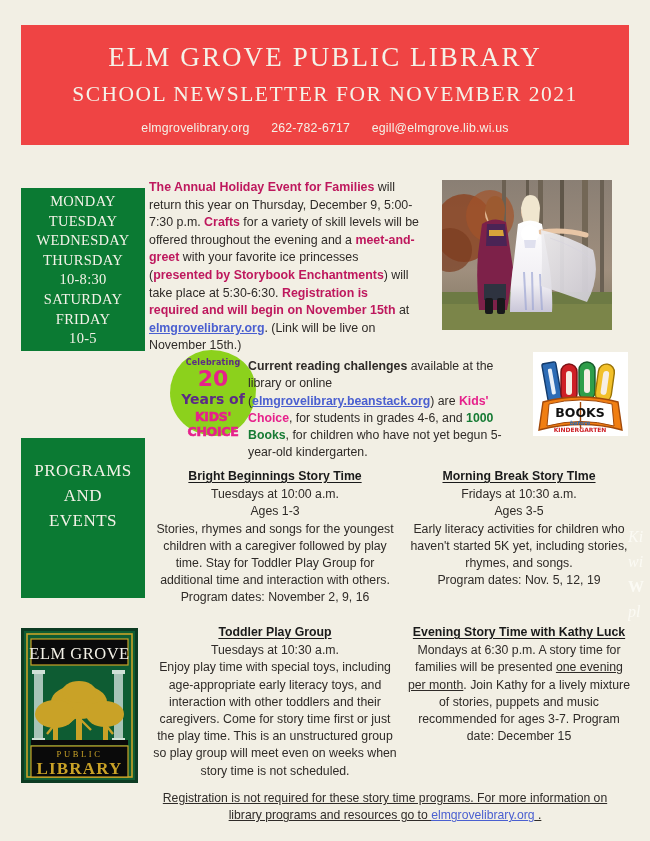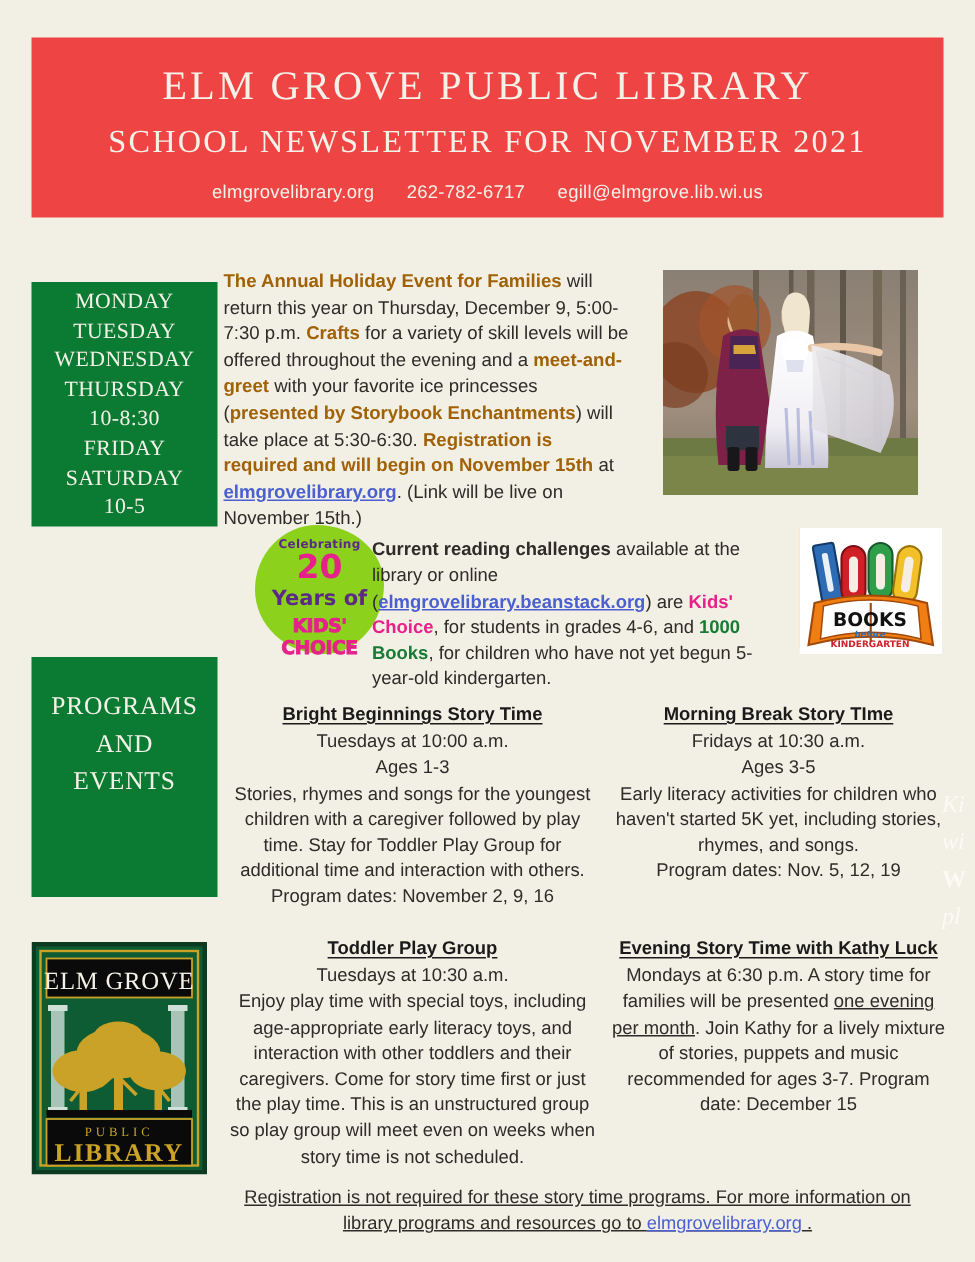--- a/index.html
+++ b/index.html
@@ -99,21 +99,21 @@
   
   #intro {
     position: absolute;
     left: 149px;
     top: 179px;
     width: 272px;
     font-size: 12.4px;
     line-height: 17.6px;
     color: #2f2b28;
   }
-  #intro b { color: #a16207; }
+  #intro b { color: #be185d; }
   a.link {
     color: #4a5fd0;
     text-decoration: underline;
     font-weight: bold;
   }
 
   
   #photo {
     position: absolute;
     left: 442px;
@@ -257,22 +257,22 @@
     <span>egill@elmgrove.lib.wi.us</span>
   </div>
 </div>
 
 <div class="greenbox" id="hours-box">
   <div class="line">MONDAY</div>
   <div class="line">TUESDAY</div>
   <div class="line">WEDNESDAY</div>
   <div class="line">THURSDAY</div>
   <div class="line">10-8:30</div>
+  <div class="line">SATURDAY</div>
   <div class="line">FRIDAY</div>
-  <div class="line">SATURDAY</div>
   <div class="line">10-5</div>
 </div>
 
 <div id="intro">
   <b>The Annual Holiday Event for Families</b><span> will return this year on Thursday, December 9, 5:00-7:30 p.m.  </span><b>Crafts</b><span> for a variety of skill levels will be offered throughout the evening and a </span><b>meet-and-greet</b><span> with your favorite ice princesses (</span><b>presented by Storybook Enchantments</b><span>) will take place at 5:30-6:30. </span><b>Registration is required and will begin on November 15th</b><span> at </span><a class="link" href="#">elmgrovelibrary.org</a><span>. (Link will be live on November 15th.)</span>
 </div>
 
 <div id="photo">
   <svg width="170" height="150" viewBox="0 0 170 150">
     <defs>

